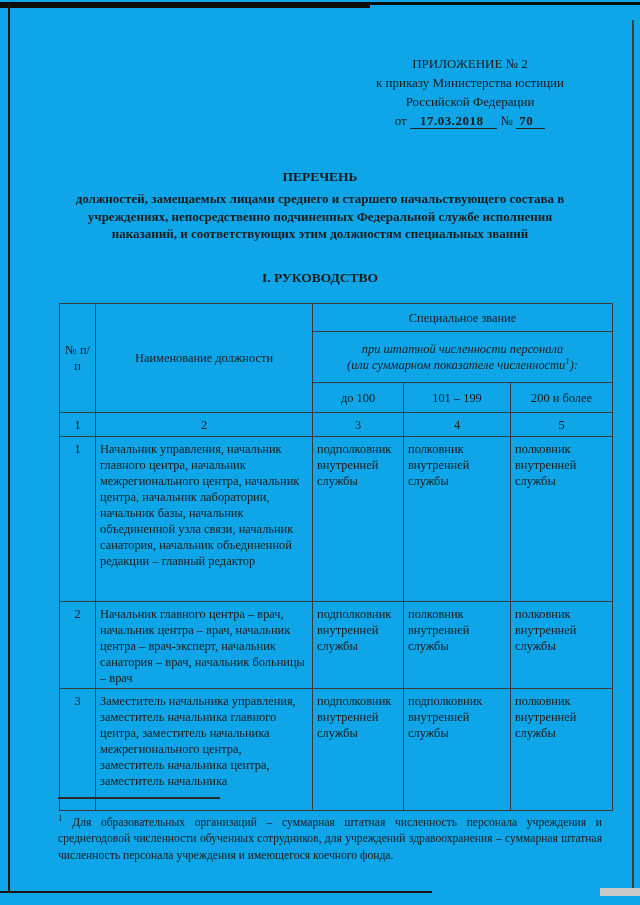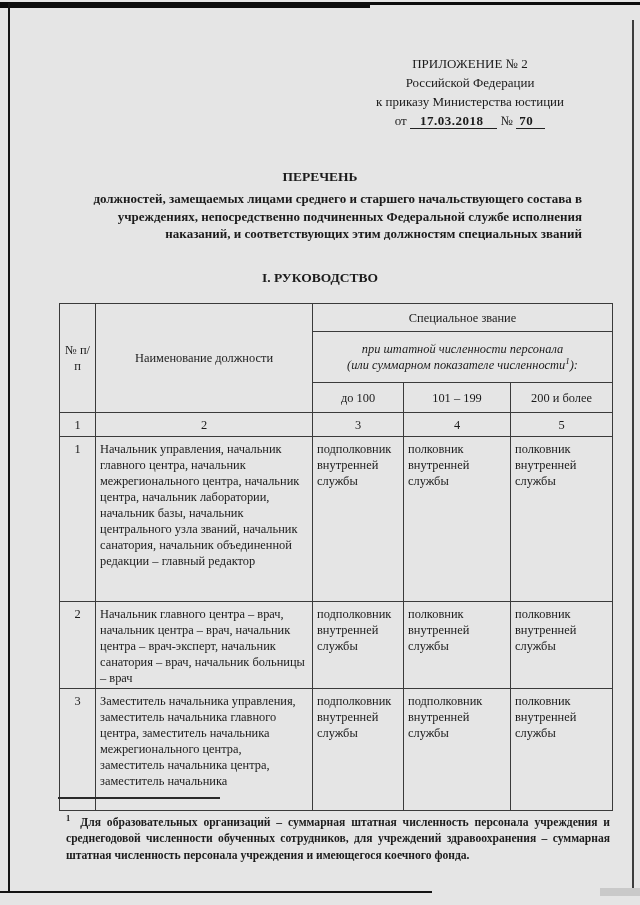--- a/index.html
+++ b/index.html
@@ -4,21 +4,21 @@
 <style>
   html,body{margin:0;padding:0;}
   body{
     width:640px;height:905px;
     background:#ffffff;
     font-family:"Liberation Serif","DejaVu Serif",serif;
     color:#1b1b1b;
     position:relative;
     overflow:hidden;
   }
-  .page{position:absolute;inset:0;background:#e5e5e5;}
+  .page{position:absolute;inset:0;background:#0ea5e9;}
 
   
   .scan-top-bar{position:absolute;left:0;top:2px;width:640px;height:3px;background:#0c0c0c;}
   .scan-top-bar-thick{position:absolute;left:0;top:2px;width:370px;height:6px;background:#0c0c0c;}
   .scan-left-line{position:absolute;left:8px;top:3px;width:2px;height:890px;background:#151515;}
   .scan-right-line{position:absolute;left:632px;top:20px;width:2px;height:873px;background:#3d3d3d;}
   .scan-bottom-line{position:absolute;left:0;top:891px;width:432px;height:2px;background:#141414;}
   .scan-bottom-gray{position:absolute;left:600px;top:888px;width:40px;height:8px;background:#c9c9c9;}
 
   
@@ -35,21 +35,21 @@
     padding:0 12px 0 3px;letter-spacing:0.5px;
   }
 
   
   .doc-title{
     position:absolute;left:40px;top:168px;width:560px;
     text-align:center;font-weight:bold;font-size:13.5px;line-height:18px;
   }
   .doc-subtitle{
     position:absolute;left:58px;top:190px;width:524px;
-    text-align:right;font-weight:bold;font-size:13px;line-height:17.5px;
+    text-align:center;font-weight:bold;font-size:13px;line-height:17.5px;
   }
   .section-heading{
     position:absolute;left:40px;top:270px;width:560px;
     text-align:center;font-weight:bold;font-size:13.5px;
   }
 
   
   .tbl-wrap{position:absolute;left:59px;top:303px;width:553px;}
   table.positions{
     border-collapse:collapse;table-layout:fixed;width:553px;
@@ -68,41 +68,41 @@
   sup{font-size:9px;line-height:0;}
   tr.colnums td{text-align:center;height:24px;}
   tr.datarow td{vertical-align:top;padding-top:4px;}
   td.cell-num{text-align:center;}
   td.cell-pos{padding-left:9px;padding-right:6px;text-align:left;}
   td.cell-rank{padding-left:7px;padding-right:3px;text-align:left;}
 
   
   .footnote-rule{position:absolute;left:58px;top:797px;width:162px;height:1.5px;background:#2a2a2a;}
   .footnote{
-    position:absolute;left:66px;top:803px;width:544px;
-    font-size:11.6px;line-height:16.5px;text-align:justify;font-weight:bold;
+    position:absolute;left:58px;top:803px;width:544px;
+    font-size:11.6px;line-height:16.5px;text-align:justify;
   }
   .footnote sup{font-size:8.5px;margin-right:10px;}
 </style>
 </head>
 <body>
 
 <div class="page">
 
   <div class="scan-top-bar"></div>
   <div class="scan-top-bar-thick"></div>
   <div class="scan-left-line"></div>
   <div class="scan-right-line"></div>
   <div class="scan-bottom-line"></div>
   <div class="scan-bottom-gray"></div>
 
   <div class="appendix">
     <div>ПРИЛОЖЕНИЕ № 2</div>
+    <div>к приказу Министерства юстиции</div>
     <div>Российской Федерации</div>
-    <div>к приказу Министерства юстиции</div>
     <div>
       <span>от</span>
       <span class="u-val">17.03.2018</span>
       <span>№</span>
       <span class="u-num">70</span>
     </div>
   </div>
 
   <div class="doc-title">ПЕРЕЧЕНЬ</div>
   <div class="doc-subtitle">должностей, замещаемых лицами среднего и старшего начальствующего состава в учреждениях, непосредственно подчиненных Федеральной службе исполнения наказаний, и соответствующих этим должностям специальных званий</div>
@@ -137,21 +137,21 @@
         <tr class="colnums">
           <td>1</td>
           <td>2</td>
           <td>3</td>
           <td>4</td>
           <td>5</td>
         </tr>
 
         <tr class="datarow" style="height:165px;">
           <td class="cell-num">1</td>
-          <td class="cell-pos">Начальник управления, начальник главного центра, начальник межрегионального центра, начальник центра, начальник лаборатории, начальник базы, начальник центрального узла званий, начальник санатория, начальник объединенной редакции – главный редактор</td>
+          <td class="cell-pos">Начальник управления, начальник главного центра, начальник межрегионального центра, начальник центра, начальник лаборатории, начальник базы, начальник объединенной узла связи, начальник санатория, начальник объединенной редакции – главный редактор</td>
           <td class="cell-rank">подполковник внутренней службы</td>
           <td class="cell-rank">полковник внутренней службы</td>
           <td class="cell-rank">полковник внутренней службы</td>
         </tr>
         <tr class="datarow" style="height:78px;">
           <td class="cell-num">2</td>
           <td class="cell-pos">Начальник главного центра – врач, начальник центра – врач, начальник центра – врач-эксперт, начальник санатория – врач, начальник больницы – врач</td>
           <td class="cell-rank">подполковник внутренней службы</td>
           <td class="cell-rank">полковник внутренней службы</td>
           <td class="cell-rank">полковник внутренней службы</td>

